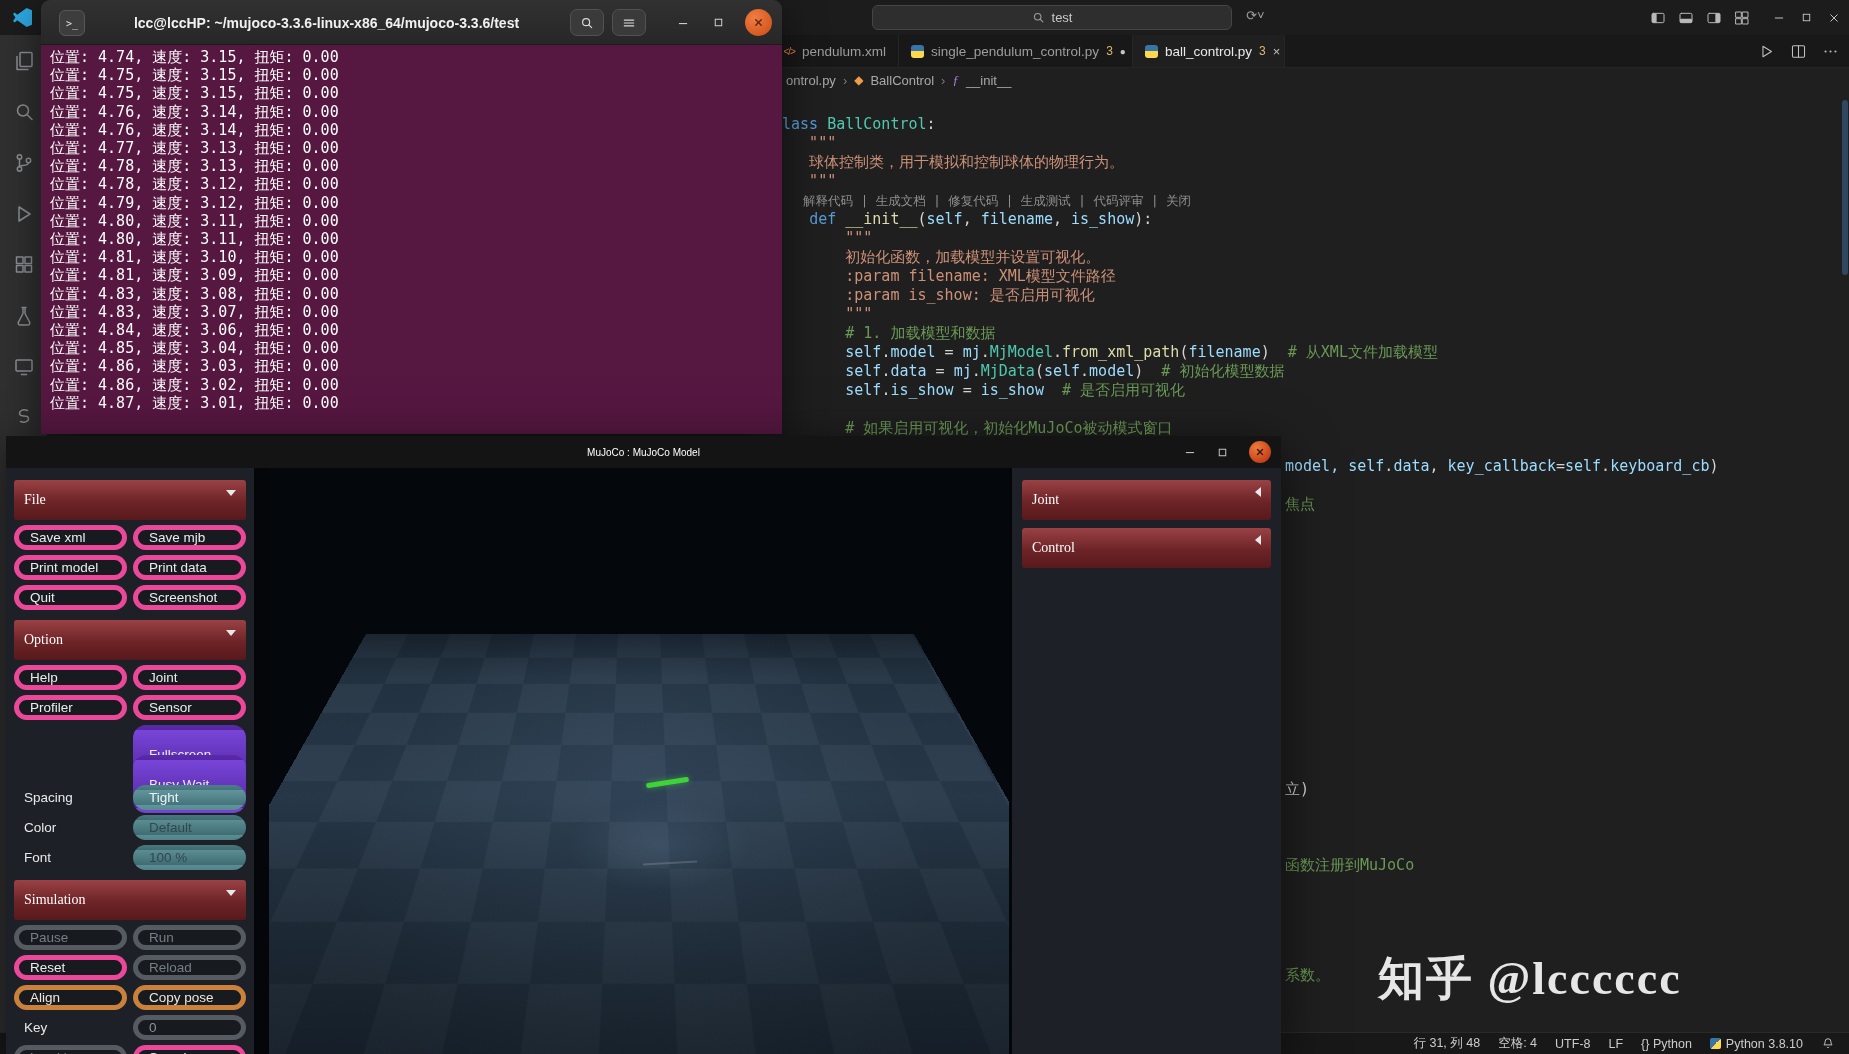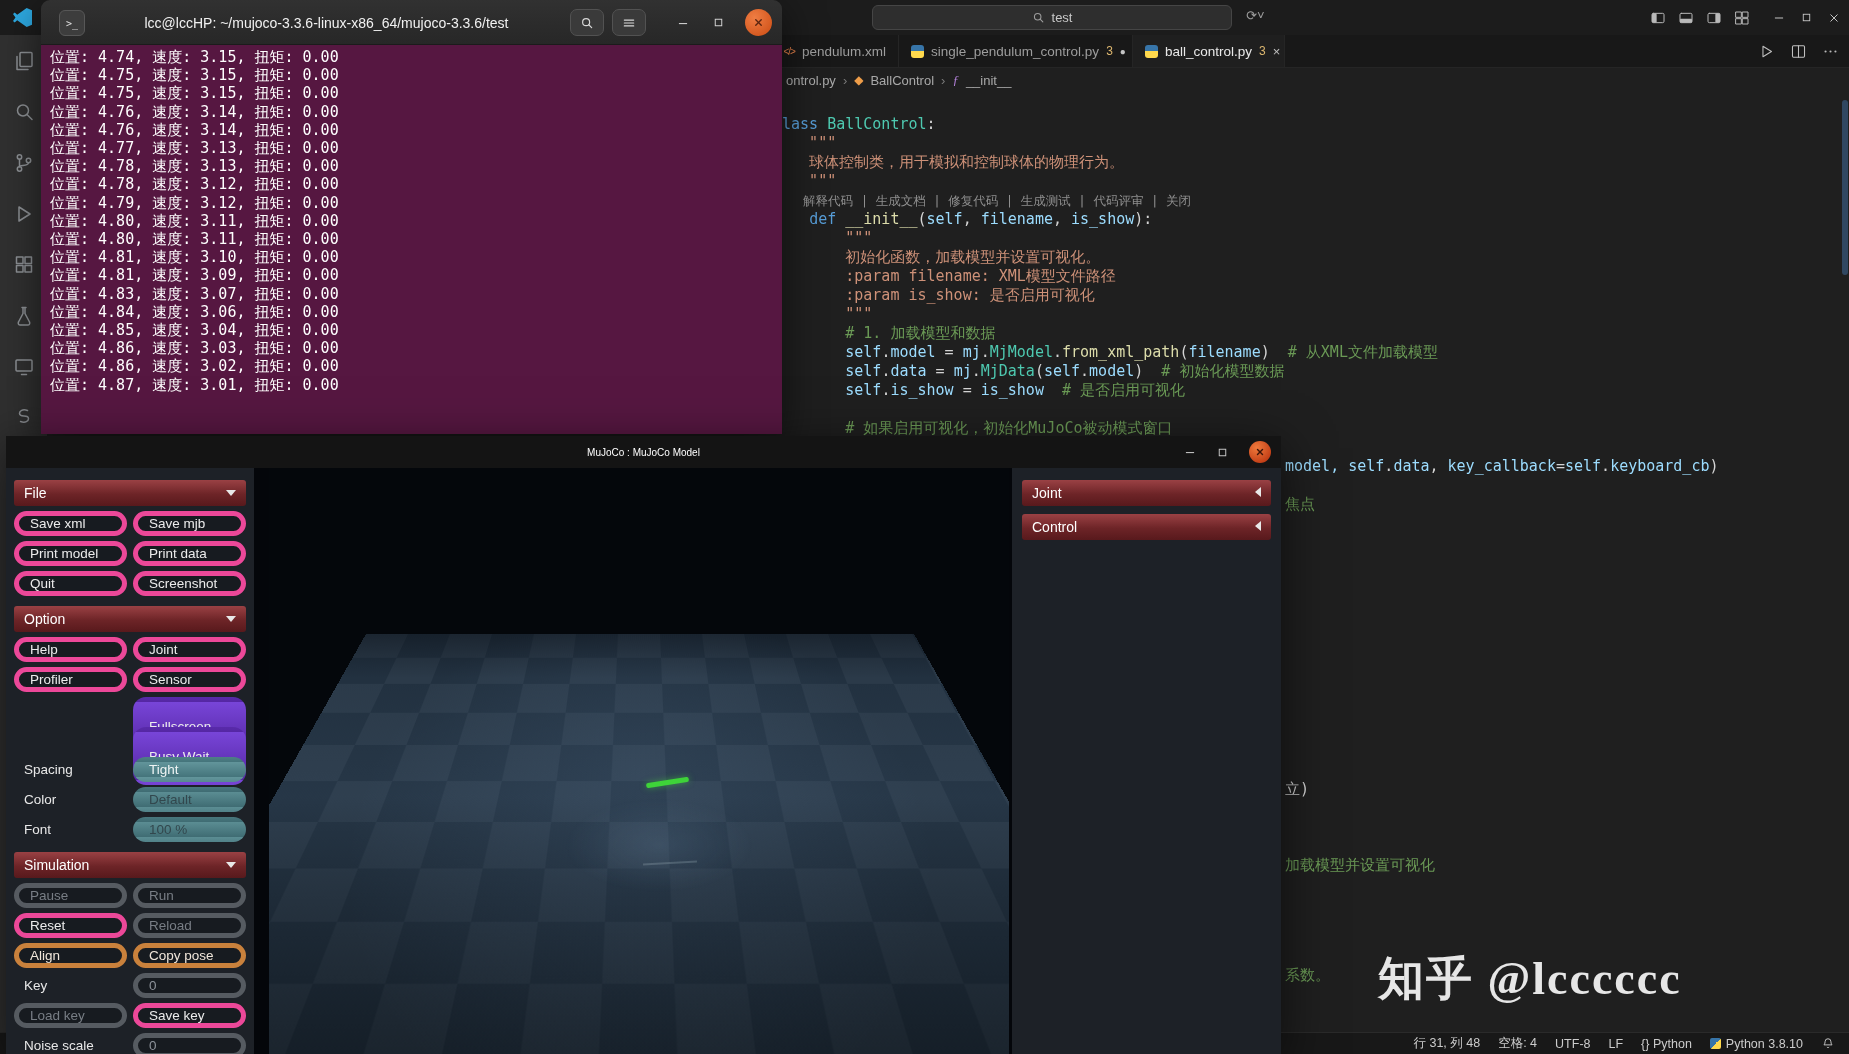--- a/index.html
+++ b/index.html
@@ -63,21 +63,21 @@
                font-size:46px; font-weight:600; color:#e6e6e6; letter-spacing:2px; z-index:5; }
 
   
   .term { position:absolute; left:41px; top:0; width:741px; height:434px; border-radius:9px 9px 0 0;
           overflow:hidden; box-shadow:0 10px 40px rgba(0,0,0,.55); z-index:20; }
   .term-titlebar { position:relative; height:45px; background:linear-gradient(#313131,#272727); border-bottom:1px solid #1b1b1b; }
   .term-app-icon { position:absolute; left:18px; top:10px; width:26px; height:26px; border-radius:6px;
                    background:#3d3d3d; border:1px solid #575757; color:#e0e0e0; font-size:10px;
                    display:flex; align-items:center; justify-content:center; font-family:"DejaVu Sans Mono",monospace; }
   .term-title { position:absolute; left:60px; right:230px; top:0; height:45px; display:flex; align-items:center;
-                justify-content:center; color:#f1f1f1; font-size:14px; font-weight:400; white-space:nowrap; overflow:hidden; }
+                justify-content:center; color:#f1f1f1; font-size:14px; font-weight:700; white-space:nowrap; overflow:hidden; }
   .t-btn { position:absolute; top:9px; width:34px; height:27px; border:1px solid #525252; border-radius:7px;
            background:#3a3a3a; display:flex; align-items:center; justify-content:center; }
   .t-plain { position:absolute; top:9px; width:27px; height:27px; display:flex; align-items:center; justify-content:center; }
   .t-close { position:absolute; left:704px; top:9px; width:27px; height:27px; border-radius:50%;
              background:radial-gradient(circle at 35% 32%, #ef7d43, #d4581f 75%);
              display:flex; align-items:center; justify-content:center; }
   .term-body { position:absolute; top:45px; left:0; right:0; bottom:0; background:#561741;
                padding:3px 0 0 9px; font-family:"DejaVu Sans Mono","Liberation Mono",monospace;
                font-size:15px; line-height:18.2px; color:#ffffff; overflow:hidden; }
   .term-line { white-space:pre; }
@@ -89,23 +89,23 @@
                  justify-content:center; color:#ffffff; font-size:10px; }
   .mj-ctl { position:absolute; top:0; height:32px; display:flex; align-items:center; justify-content:center; width:26px; }
   .mj-close { position:absolute; right:10px; top:5px; width:22px; height:22px; border-radius:50%;
               background:radial-gradient(circle at 35% 30%, #f07a3c, #c33f17 75%);
               display:flex; align-items:center; justify-content:center; }
   .mj-body { position:absolute; top:32px; left:0; right:0; bottom:0; background:#04060a; }
   .mj-panel { position:absolute; top:0; bottom:0; background:#1d2127; overflow:hidden; }
   .mj-panel-left { left:0; width:248px; padding:12px 8px 0 8px; }
   .mj-panel-right { right:0; width:269px; padding:12px 10px 0 10px; }
   .mj-section { margin-bottom:10px; }
-  .mj-header { height:26px; border-radius:3px; background:linear-gradient(#9a4144,#6d2427 55%,#58191c);
+  .mj-header { height:40px; border-radius:3px; background:linear-gradient(#9a4144,#6d2427 55%,#58191c);
                display:flex; align-items:center; padding:0 10px; color:#fff; font-size:14px;
-               margin-bottom:5px; position:relative; }
+               margin-bottom:5px; position:relative;font-family:Liberation Serif, serif; }
   .mj-caret-down { position:absolute; right:10px; top:10px; width:0; height:0;
                    border-left:5px solid transparent; border-right:5px solid transparent; border-top:6px solid #e8e8e8; }
   .mj-caret-left { position:absolute; right:10px; top:7px; width:0; height:0;
                    border-top:5px solid transparent; border-bottom:5px solid transparent; border-right:6px solid #e8e8e8; }
   .mj-row { display:grid; grid-template-columns:1fr 1fr; gap:6px; margin-bottom:5px; height:25px; }
   .mj-btn { border-radius:13px; border:5px solid #ec4899; background:rgba(10,12,15,.3); color:#ececec;
             font-size:13.5px; display:flex; align-items:center; padding:0 11px; overflow:hidden; white-space:nowrap; }
   .mj-btn.disabled { border-color:#565b61; color:#787e85; }
   .mj-btn.value { border-color:#565b61; color:#8d939a; }
   .mj-btn.blue { background:linear-gradient(#5355e0,#3739bd); border-color:transparent;margin-top:48px; }
@@ -318,21 +318,21 @@
       <div class="code-line" style="left: 726px; top: 213px;"><span class="tk-str">        """</span></div>
       <div class="code-line" style="left: 726px; top: 232px;"><span class="tk-fg">        </span><span class="tk-com"># 1. 加载模型和数据</span></div>
       <div class="code-line" style="left: 726px; top: 251px;"><span class="tk-fg">        </span><span class="tk-var">self</span><span class="tk-fg">.</span><span class="tk-var">model</span><span class="tk-fg"> = </span><span class="tk-var">mj</span><span class="tk-fg">.</span><span class="tk-cls">MjModel</span><span class="tk-fg">.</span><span class="tk-fn">from_xml_path</span><span class="tk-fg">(</span><span class="tk-var">filename</span><span class="tk-fg">)  </span><span class="tk-com"># 从XML文件加载模型</span></div>
       <div class="code-line" style="left: 726px; top: 270px;"><span class="tk-fg">        </span><span class="tk-var">self</span><span class="tk-fg">.</span><span class="tk-var">data</span><span class="tk-fg"> = </span><span class="tk-var">mj</span><span class="tk-fg">.</span><span class="tk-cls">MjData</span><span class="tk-fg">(</span><span class="tk-var">self</span><span class="tk-fg">.</span><span class="tk-var">model</span><span class="tk-fg">)  </span><span class="tk-com"># 初始化模型数据</span></div>
       <div class="code-line" style="left: 726px; top: 289px;"><span class="tk-fg">        </span><span class="tk-var">self</span><span class="tk-fg">.</span><span class="tk-var">is_show</span><span class="tk-fg"> = </span><span class="tk-var">is_show</span><span class="tk-fg">  </span><span class="tk-com"># 是否启用可视化</span></div>
       <div class="code-line" style="left: 726px; top: 308px;"></div>
       <div class="code-line" style="left: 726px; top: 327px;"><span class="tk-fg">        </span><span class="tk-com"># 如果启用可视化，初始化MuJoCo被动模式窗口</span></div>
       <div class="code-line" style="left: 1238px; top: 365px;"><span class="tk-var">model, </span><span class="tk-var">self</span><span class="tk-fg">.</span><span class="tk-var">data</span><span class="tk-fg">, </span><span class="tk-var">key_callback</span><span class="tk-fg">=</span><span class="tk-var">self</span><span class="tk-fg">.</span><span class="tk-var">keyboard_cb</span><span class="tk-fg">)</span></div>
       <div class="code-line" style="left: 1238px; top: 403px;"><span class="tk-com">焦点</span></div>
       <div class="code-line" style="left: 1238px; top: 688px;"><span class="tk-fg">立)</span></div>
-      <div class="code-line" style="left: 1238px; top: 764px;"><span class="tk-com">加载模型并设置可视化</span></div>
+      <div class="code-line" style="left: 1238px; top: 764px;"><span class="tk-com">函数注册到MuJoCo</span></div>
       <div class="code-line" style="left: 1238px; top: 874px;"><span class="tk-com">系数。</span></div>
     </div>
 
   <div class="vs-statusbar">
     <span style="display:flex;gap:18px;align-items:center">
         <div class="sb-item">
           <span>行 31, 列 48</span>
         </div>
         <div class="sb-item">
           <span>空格: 4</span>
@@ -402,20 +402,21 @@
         <div class="term-line">位置: 4.76, 速度: 3.14, 扭矩: 0.00</div>
         <div class="term-line">位置: 4.76, 速度: 3.14, 扭矩: 0.00</div>
         <div class="term-line">位置: 4.77, 速度: 3.13, 扭矩: 0.00</div>
         <div class="term-line">位置: 4.78, 速度: 3.13, 扭矩: 0.00</div>
         <div class="term-line">位置: 4.78, 速度: 3.12, 扭矩: 0.00</div>
         <div class="term-line">位置: 4.79, 速度: 3.12, 扭矩: 0.00</div>
         <div class="term-line">位置: 4.80, 速度: 3.11, 扭矩: 0.00</div>
         <div class="term-line">位置: 4.80, 速度: 3.11, 扭矩: 0.00</div>
         <div class="term-line">位置: 4.81, 速度: 3.10, 扭矩: 0.00</div>
         <div class="term-line">位置: 4.81, 速度: 3.09, 扭矩: 0.00</div>
+        <div class="term-line">位置: 4.83, 速度: 3.08, 扭矩: 0.00</div>
         <div class="term-line">位置: 4.83, 速度: 3.07, 扭矩: 0.00</div>
         <div class="term-line">位置: 4.84, 速度: 3.06, 扭矩: 0.00</div>
         <div class="term-line">位置: 4.85, 速度: 3.04, 扭矩: 0.00</div>
         <div class="term-line">位置: 4.86, 速度: 3.03, 扭矩: 0.00</div>
         <div class="term-line">位置: 4.86, 速度: 3.02, 扭矩: 0.00</div>
         <div class="term-line">位置: 4.87, 速度: 3.01, 扭矩: 0.00</div>
       </div>
   </div>
 
   <div class="mj">

